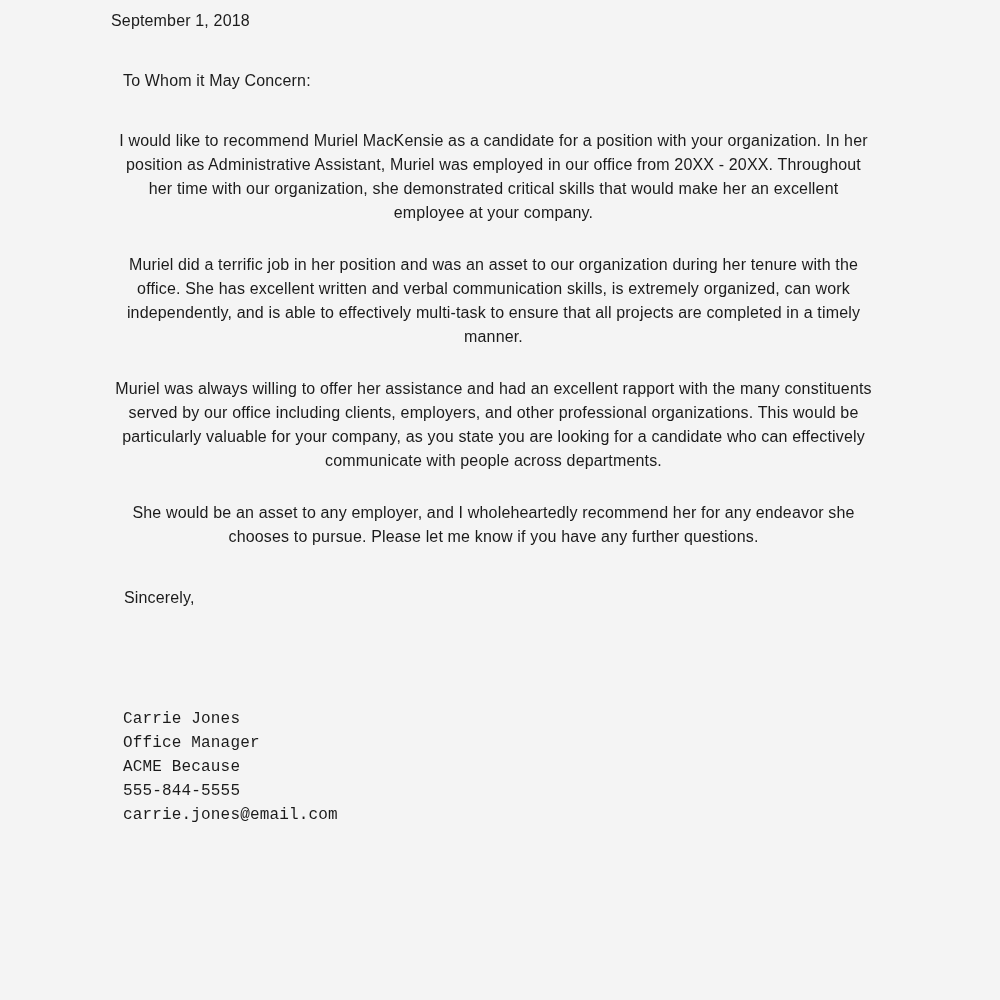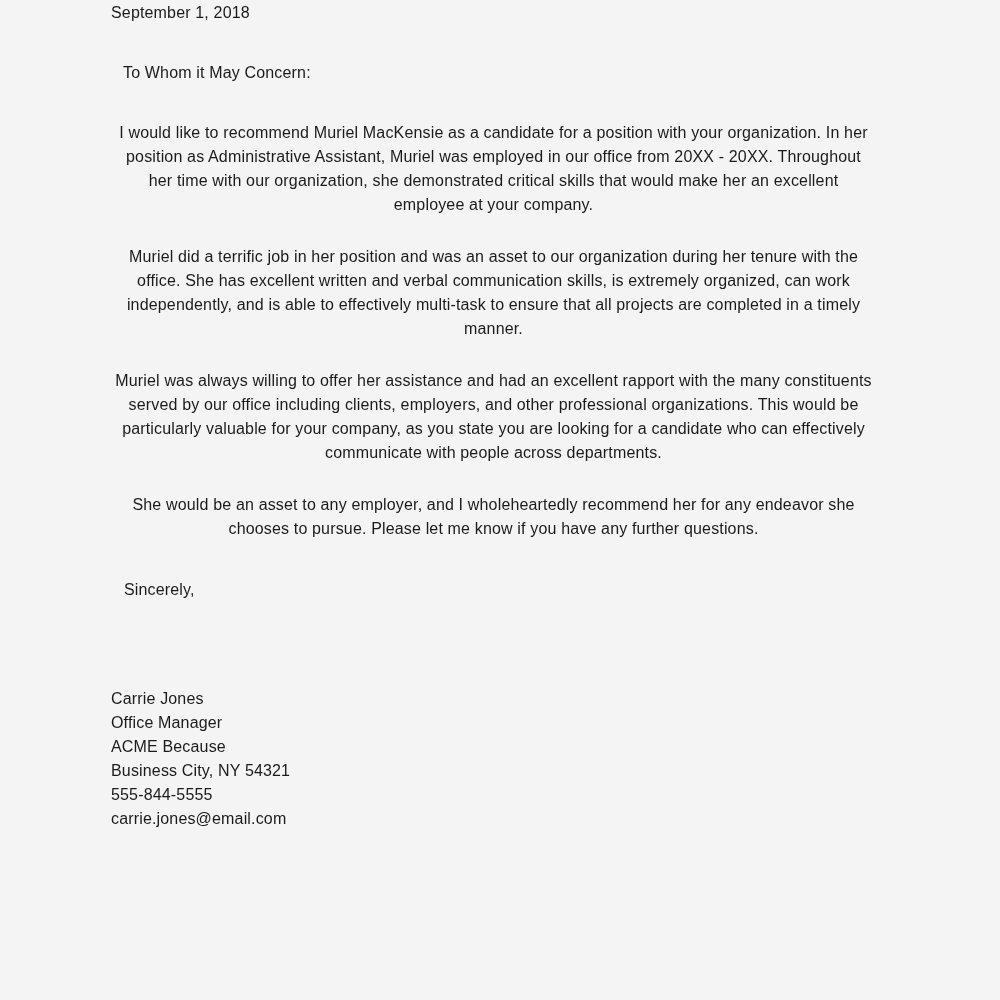--- a/index.html
+++ b/index.html
@@ -32,21 +32,21 @@
     letter-spacing: 0.01em;
   }
 
   .letter-line {
     margin: 0;
     white-space: pre-wrap;
   }
 
   .date-line {
     margin: 0;
-    padding-top: 0;
+    padding-top: 8px;
   }
 
   .salutation-line {
     margin: 12px;
     padding-top: 24px;
   }
 
   .body-paragraph {
     margin: 4px;
     padding-top: 24px;
@@ -57,21 +57,22 @@
   .closing-line {
     margin: 13px;
     padding-top: 24px;
   }
 
   .signature-gap {
     height: 72px;
   }
 
   .signature-block {
-    margin: 0;
+    margin: 12px;
+    font-family: Liberation Mono, monospace;
   }
 
   .signature-line {
     margin: 0;
     line-height: 24px;
     white-space: pre;
   }
 </style>
 </head>
 <body>
@@ -93,19 +94,18 @@
     <p class="body-paragraph letter-line">She would be an asset to any employer, and I wholeheartedly recommend her for any endeavor she chooses to pursue. Please let me know if you have any further questions.</p>
 
     <p class="closing-line letter-line">Sincerely,</p>
 
     <div class="signature-gap"></div>
 
     <div class="signature-block">
       <p class="signature-line">Carrie Jones</p>
       <p class="signature-line">Office Manager</p>
       <p class="signature-line">ACME Because</p>
-      <p class="signature-line">Business City, NY 54321</p>
       <p class="signature-line">555-844-5555</p>
       <p class="signature-line">carrie.jones@email.com</p>
     </div>
 
   </div>
 </div>
 
 </body></html>

